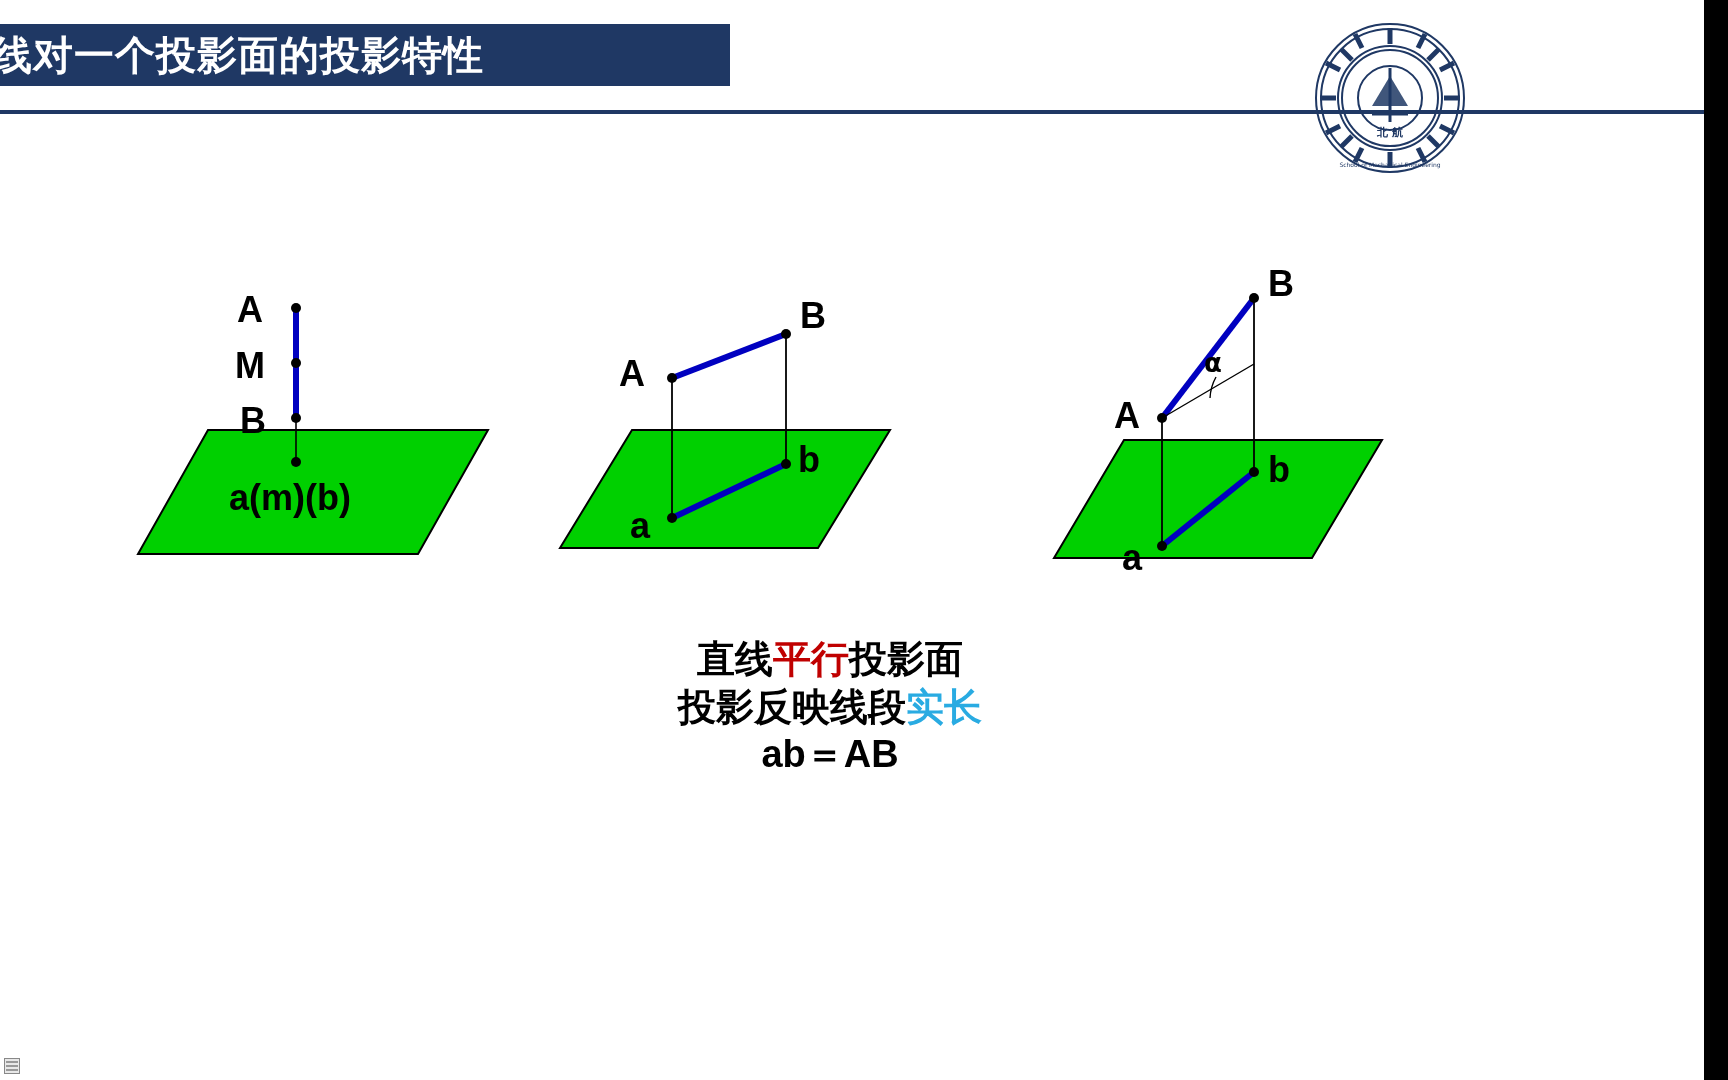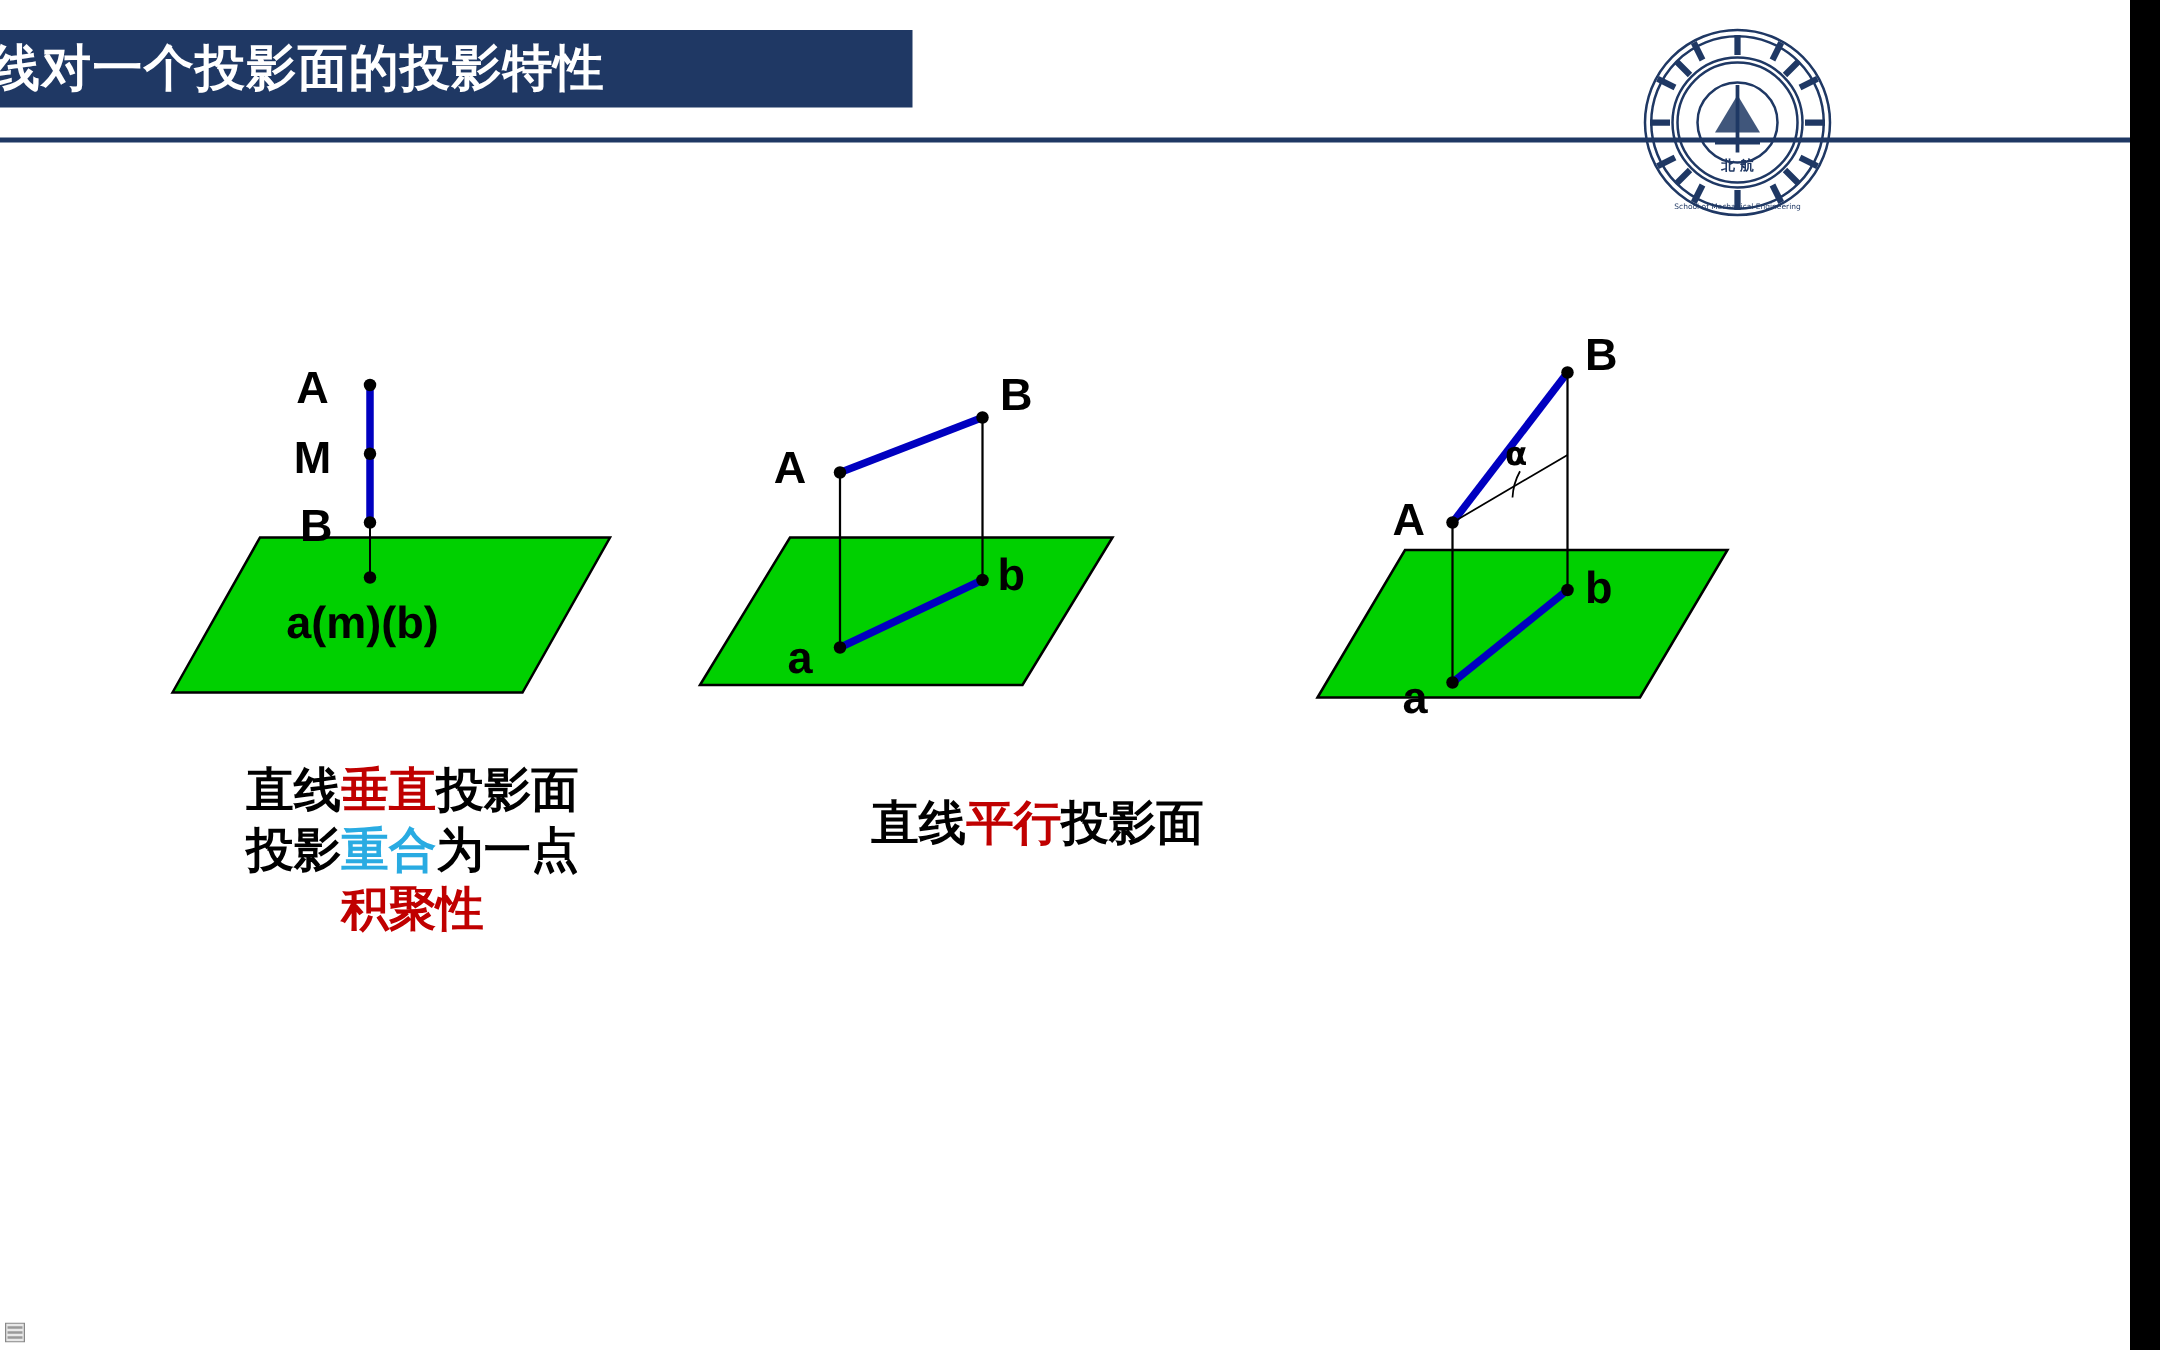--- a/index.html
+++ b/index.html
@@ -169,28 +169,25 @@
         <text x="1140" y="228" font-size="36" font-weight="bold" fill="#000" text-anchor="end" font-family="'Liberation Sans',sans-serif">A</text>
         <text x="1268" y="96" font-size="36" font-weight="bold" fill="#000" text-anchor="start" font-family="'Liberation Sans',sans-serif">B</text>
         <text x="1142" y="370" font-size="36" font-weight="bold" fill="#000" text-anchor="end" font-family="'Liberation Sans',sans-serif">a</text>
         <text x="1268" y="282" font-size="36" font-weight="bold" fill="#000" text-anchor="start" font-family="'Liberation Sans',sans-serif">b</text>
         <text x="1213" y="172" font-size="26" font-weight="bold" fill="#000" text-anchor="middle" font-family="'DejaVu Sans',sans-serif">α</text>
       </g>
 
     </svg>
   </div>
 
-  <div class="cap cap1">
-    <span class="line"><span>直线</span><span class="red">垂直</span><span>投影面</span></span>
-    <span class="line"><span>投影</span><span class="cyan">重合</span><span>为一点</span></span>
-    <span class="line bigred">积聚性</span>
-  </div>
 
   <div class="cap cap2">
     <span class="line"><span>直线</span><span class="red">平行</span><span>投影面</span></span>
+    <span class="line"><span>投影反映线段</span><span class="cyan">实长</span><span></span></span>
+    <span class="line">ab＝AB</span>
   </div>
 
   <div class="footer-icon">
     <svg width="16" height="16" viewBox="0 0 16 16">
       <rect x="0.5" y="0.5" width="15" height="15" fill="#e8e8e8" stroke="#888"></rect>
       <rect x="2" y="3" width="12" height="2" fill="#999"></rect>
       <rect x="2" y="7" width="12" height="2" fill="#999"></rect>
       <rect x="2" y="11" width="12" height="2" fill="#999"></rect>
     </svg>
   </div>

